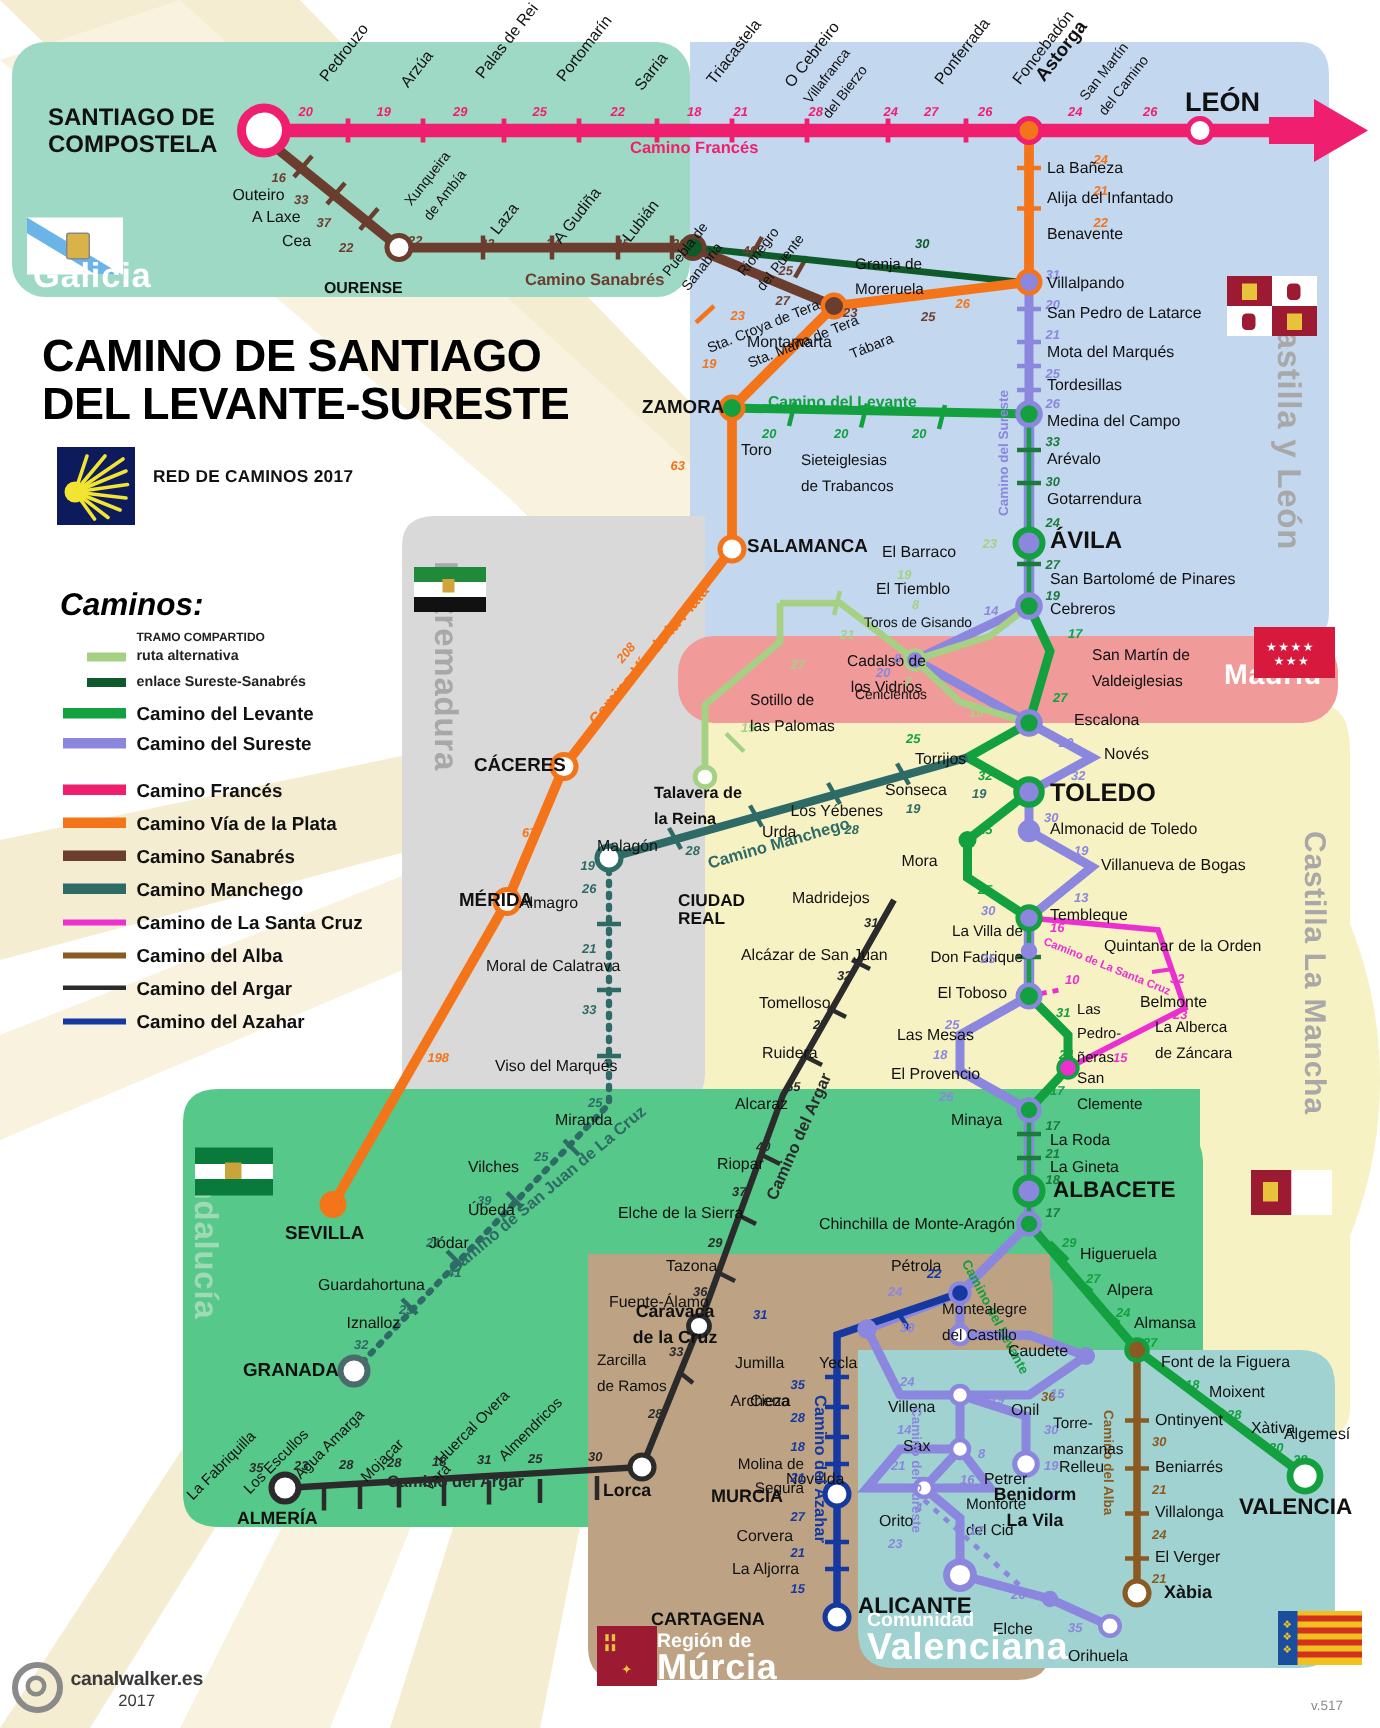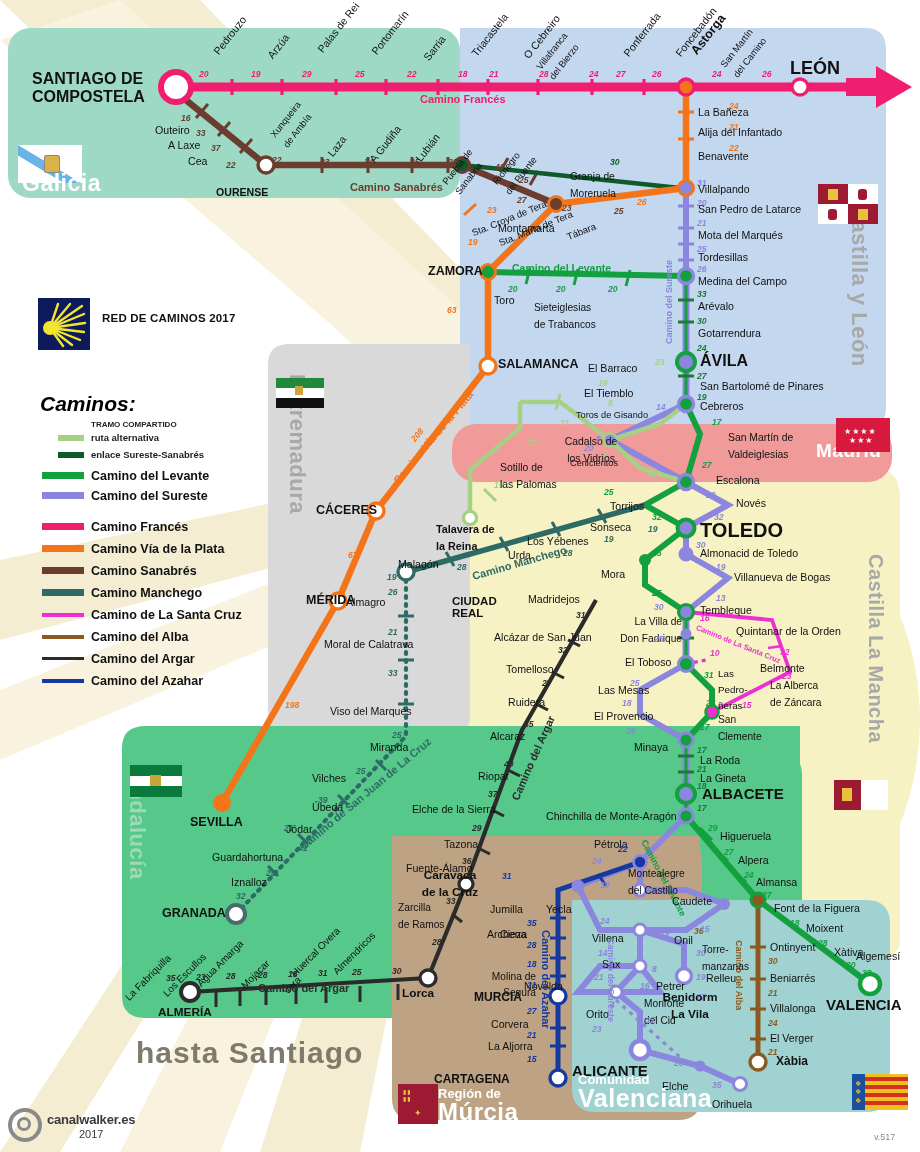--- a/index.html
+++ b/index.html
@@ -584,21 +584,21 @@
   <div style="position:absolute;left:19px;top:8px;width:8px;height:9px;background:#d0a43a;"></div>
 </div>
 
 <div class="abs stn" style="left:700px;top:474px;padding-left:16px;">Escalona</div>
 <div class="abs num" style="left:706px;top:490px;color:#8b86de;">20</div>
 <div class="abs stn" style="left:736px;top:497px;">Novés</div>
 <div class="abs num" style="left:604px;top:487px;color:#13a03f;">25</div>
 <div class="abs stn" style="left:610px;top:500px;">Torrijos</div>
 <div class="abs num" style="left:652px;top:512px;color:#13a03f;">32</div>
 <div class="abs num" style="left:714px;top:512px;color:#8b86de;">32</div>
-<div class="abs stn" style="left:700px;top:519px;font-size:20px;font-weight:bold;">TOLEDO</div>
+<div class="abs stn" style="left:700px;top:519px;font-size:17px;font-weight:bold;">TOLEDO</div>
 <div class="abs num" style="left:696px;top:540px;color:#8b86de;">30</div>
 <div class="abs stn" style="left:700px;top:547px;">Almonacid de Toledo</div>
 <div class="abs num" style="left:716px;top:562px;color:#8b86de;">19</div>
 <div class="abs stn" style="left:734px;top:571px;">Villanueva de Bogas</div>
 <div class="abs num" style="left:652px;top:548px;color:#13a03f;">15</div>
 <div class="abs stn" style="left:601px;top:568px;">Mora</div>
 <div class="abs num" style="left:652px;top:588px;color:#13a03f;">25</div>
 <div class="abs num" style="left:716px;top:593px;color:#8b86de;">13</div>
 <div class="abs stn" style="left:700px;top:604px;">Tembleque</div>
 
@@ -824,20 +824,24 @@
 <div class="abs" style="left:852px;top:1074px;width:56px;height:36px;overflow:hidden;">
   <div style="position:absolute;left:0;top:0;width:56px;height:36px;background:#f2c01e;"></div>
   <div style="position:absolute;left:0;top:3px;width:56px;height:4px;background:#d1321f;"></div>
   <div style="position:absolute;left:0;top:11px;width:56px;height:4px;background:#d1321f;"></div>
   <div style="position:absolute;left:0;top:19px;width:56px;height:4px;background:#d1321f;"></div>
   <div style="position:absolute;left:0;top:27px;width:56px;height:4px;background:#d1321f;"></div>
   <div style="position:absolute;left:0;top:0;width:13px;height:36px;background:#1a4fa0;"></div>
   <div style="position:absolute;left:3px;top:6px;color:#f2c01e;font-size:7px;line-height:1.2;">❖<br>❖<br>❖</div>
 </div>
 
+<div class="abs" style="left:28px;top:222px;">
+  <div class="title">CAMINO DE SANTIAGO</div>
+  <div class="title">DEL LEVANTE-SURESTE</div>
+</div>
 
 <div class="abs" style="left:38px;top:298px;width:52px;height:52px;background:#0d1a5c;overflow:hidden;">
   <svg width="52" height="52" viewBox="0 0 52 52">
     <g stroke="#f2e531" stroke-width="2.4" stroke-linecap="round">
       <line x1="12" y1="30" x2="44" y2="8"></line>
       <line x1="12" y1="30" x2="46" y2="16"></line>
       <line x1="12" y1="30" x2="47" y2="25"></line>
       <line x1="12" y1="30" x2="46" y2="34"></line>
       <line x1="12" y1="30" x2="42" y2="42"></line>
       <line x1="12" y1="30" x2="34" y2="47"></line>
@@ -901,21 +905,20 @@
     <div class="swatch thin" style="background:#2b2b2b;height:3px;"></div>
     <span class="legend-label">Camino del Argar</span>
   </div>
   <div class="legend-row" style="margin-top:5px;">
     <div class="swatch thin" style="background:#1539a0;"></div>
     <span class="legend-label">Camino del Azahar</span>
   </div>
 </div>
 
 <div class="abs bigtext" style="left:136px;top:1036px;">
-  <div>hasta Santiago</div>
 </div>
 
 <div class="abs" style="left:8px;top:1108px;display:flex;align-items:center;">
   <div style="width:26px;height:26px;border-radius:50%;border:4px solid #8a8a8a;position:relative;margin-right:5px;">
     <div style="position:absolute;left:5px;top:5px;width:8px;height:8px;border-radius:50%;border:3px solid #8a8a8a;"></div>
   </div>
   <div>
     <div><span class="cw">canalwalker</span><span class="cw dotes">.es</span></div>
     <div class="cwyear" style="text-align:center;">2017</div>
   </div>

